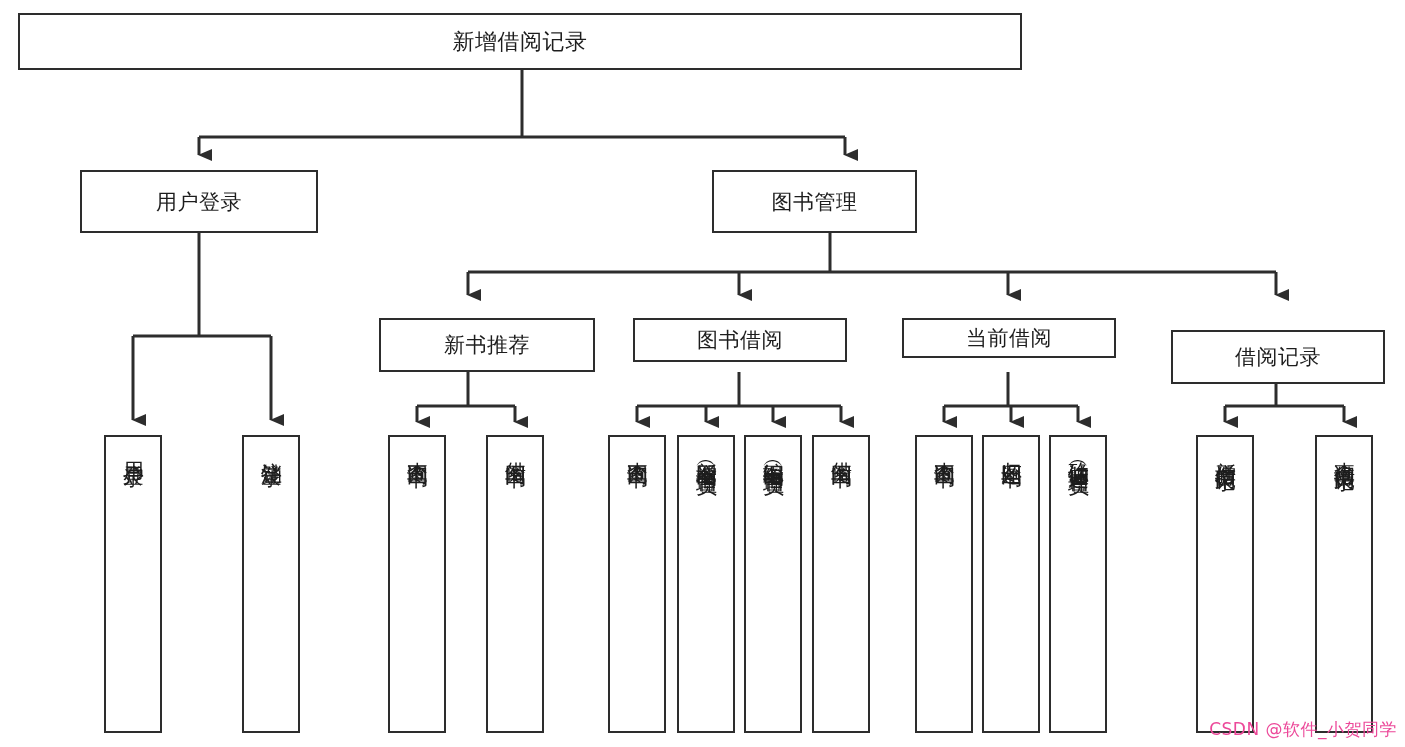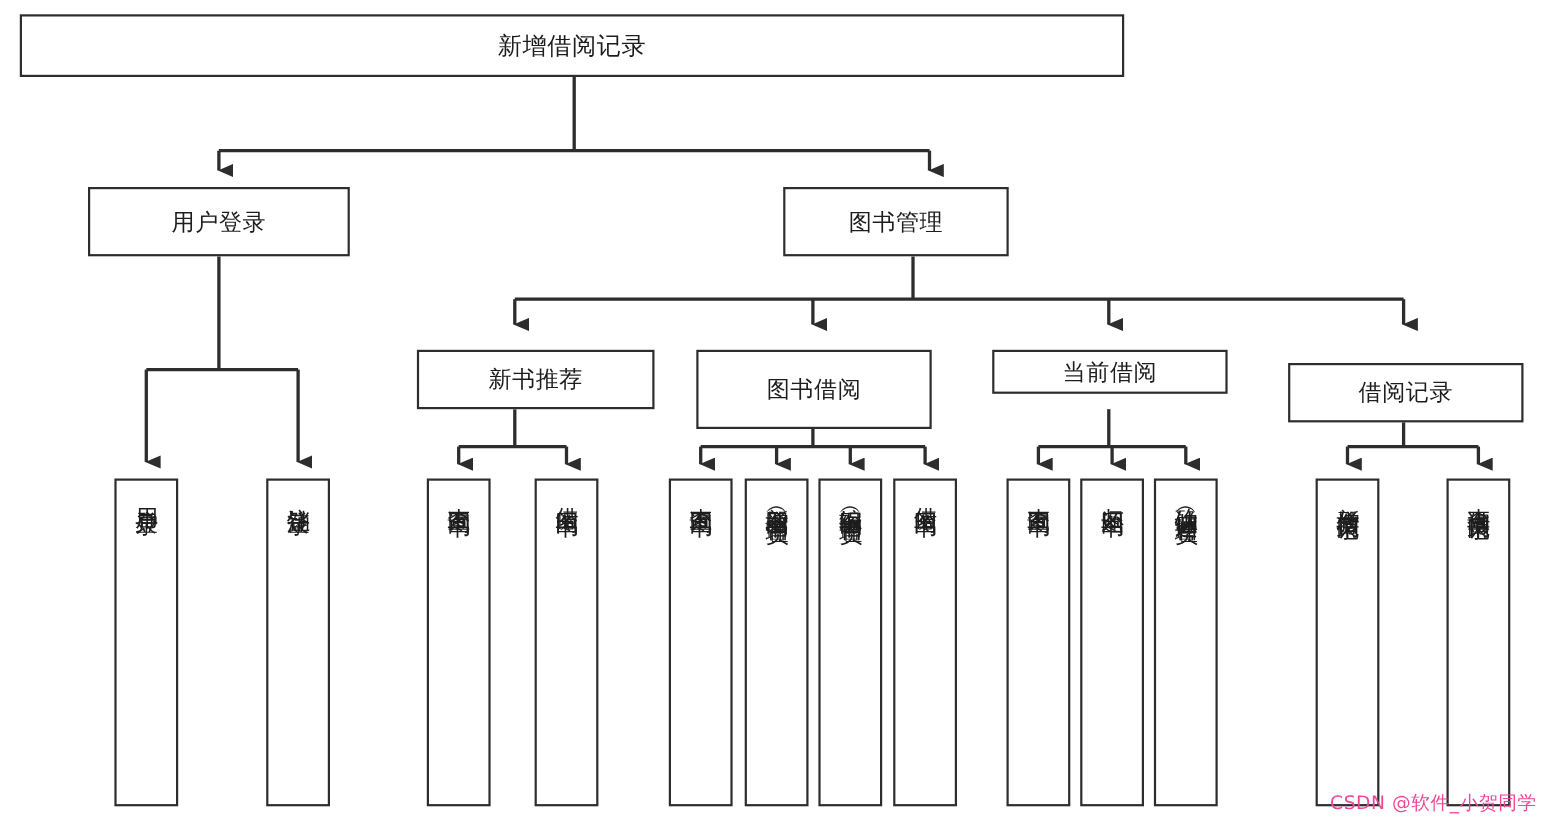--- a/index.html
+++ b/index.html
@@ -131,21 +131,21 @@
   <div class="node h" style="left:80px; top:170px; width:238px; height:63px;">
     <span>用户登录</span>
   </div>
   <div class="node h" style="left:712px; top:170px; width:205px; height:63px;">
     <span>图书管理</span>
   </div>
 
   <div class="node h" style="left:361px; top:318px; width:216px; height:54px;margin-left:18px;">
     <span>新书推荐</span>
   </div>
-  <div class="node h" style="left:633px; top:318px; width:214px; height:72px;">
+  <div class="node h" style="left:633px; top:318px; width:214px; height:44px;">
     <span>图书借阅</span>
   </div>
   <div class="node h" style="left:902px; top:318px; width:214px; height:40px;">
     <span>当前借阅</span>
   </div>
   <div class="node h" style="left:1171px; top:330px; width:214px; height:54px;text-align:center;">
     <span>借阅记录</span>
   </div>
 
   <div class="node v" style="left:104px; top:435px; width:58px; height:298px;">

